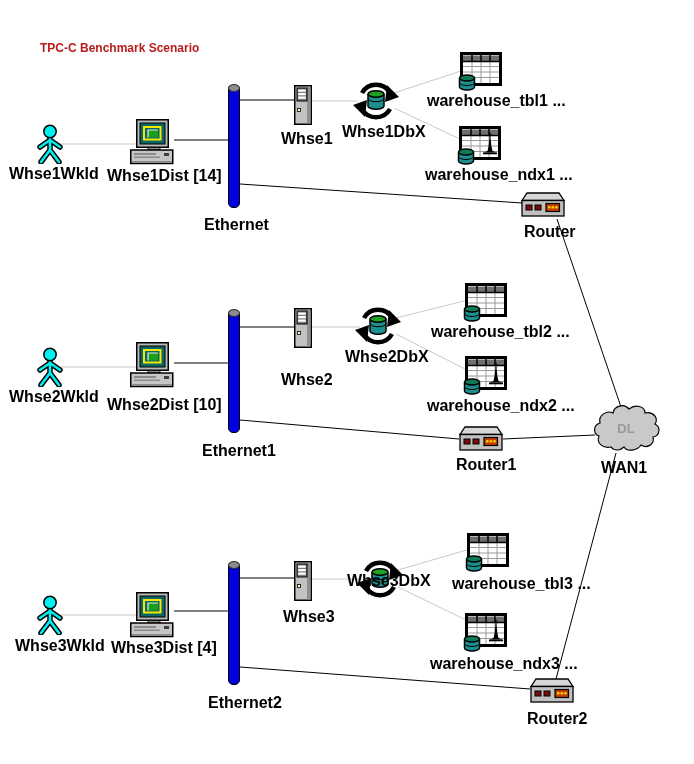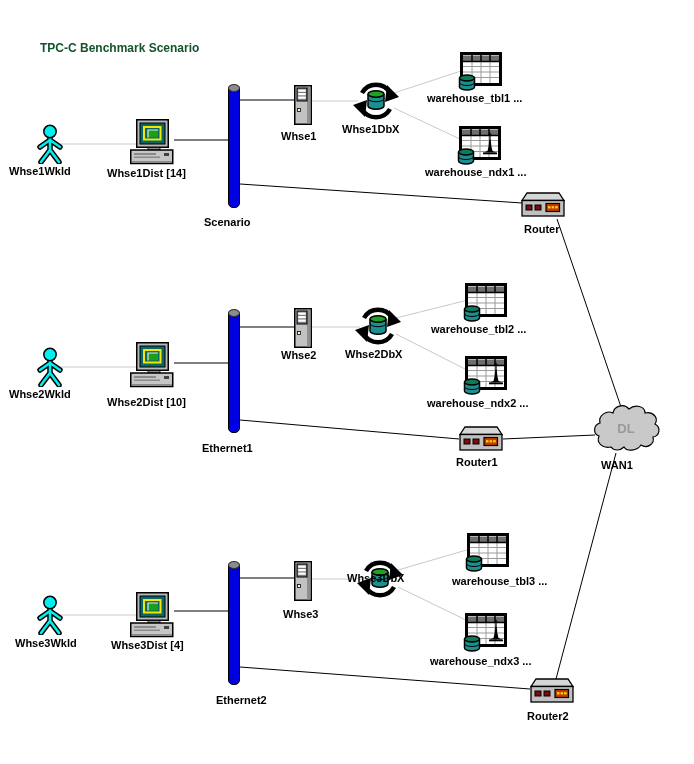--- a/index.html
+++ b/index.html
@@ -4,26 +4,26 @@
 <style>
   html,body{margin:0;padding:0;}
   body{
     width:694px;height:764px;position:relative;background:#ffffff;
     font-family:"Liberation Sans", sans-serif;overflow:hidden;
   }
   .links{position:absolute;left:0;top:0;z-index:0;}
   .node{position:absolute;z-index:1;}
   .node svg{display:block;width:100%;height:100%;}
   .lbl{
-    position:absolute;z-index:2;font-size:11px;font-weight:bold;color:#000;
+    position:absolute;z-index:2;font-size:16px;font-weight:bold;color:#000;
     white-space:nowrap;letter-spacing:0px;
   }
   .title{
     position:absolute;left:40px;top:41px;z-index:2;
-    font-size:12px;font-weight:bold;color:#14532d;white-space:nowrap;
+    font-size:12px;font-weight:bold;color:#b91c1c;white-space:nowrap;
   }
   .ethbar{
     position:absolute;z-index:1;width:12px;height:122px;
     background:var(--ethernet-blue,#0000E0);
     border:1px solid #000;border-radius:3px 3px 5px 5px;box-sizing:border-box;
   }
   .ethbar::before{
     content:"";position:absolute;left:-1px;top:-3px;width:10px;height:6px;
     background:#8C8C8C;border:1px solid #333;border-radius:50%;
   }
@@ -164,21 +164,21 @@
 <div class="lbl" style="left:9px;top:165px">Whse1Wkld</div>
 
 <div class="node" style="left:124px;top:119px;width:52px;height:46px">
   <svg viewBox="0 0 52 46">
       <use href="#sym-computer"></use>
     </svg>
 </div>
 <div class="lbl" style="left:107px;top:167px">Whse1Dist [14]</div>
 
 <div class="ethbar" style="left:228px;top:86px"></div>
-<div class="lbl" style="left:204px;top:216px">Scenario</div>
+<div class="lbl" style="left:204px;top:216px">Ethernet</div>
 
 <div class="node" style="left:294px;top:85px;width:18px;height:40px">
   <svg viewBox="0 0 18 40">
       <use href="#sym-server"></use>
     </svg>
 </div>
 <div class="lbl" style="left:281px;top:130px">Whse1</div>
 
 <div class="node" style="left:352px;top:78px;width:48px;height:46px">
   <svg viewBox="0 0 48 46">
@@ -225,21 +225,21 @@
 <div class="lbl" style="left:107px;top:396px">Whse2Dist [10]</div>
 
 <div class="ethbar" style="left:228px;top:311px"></div>
 <div class="lbl" style="left:202px;top:442px">Ethernet1</div>
 
 <div class="node" style="left:294px;top:308px;width:18px;height:40px">
   <svg viewBox="0 0 18 40">
       <use href="#sym-server"></use>
     </svg>
 </div>
-<div class="lbl" style="left:281px;top:349px">Whse2</div>
+<div class="lbl" style="left:281px;top:371px">Whse2</div>
 
 <div class="node" style="left:354px;top:303px;width:48px;height:46px">
   <svg viewBox="0 0 48 46">
       <use href="#sym-dbx"></use>
     </svg>
 </div>
 <div class="lbl" style="left:345px;top:348px">Whse2DbX</div>
 
 <div class="node" style="left:461px;top:283px;width:46px;height:42px">
   <svg viewBox="0 0 46 42">
@@ -272,21 +272,21 @@
 <div class="lbl" style="left:15px;top:637px">Whse3Wkld</div>
 
 <div class="node" style="left:124px;top:592px;width:52px;height:46px">
   <svg viewBox="0 0 52 46">
       <use href="#sym-computer"></use>
     </svg>
 </div>
 <div class="lbl" style="left:111px;top:639px">Whse3Dist [4]</div>
 
 <div class="ethbar" style="left:228px;top:563px"></div>
-<div class="lbl" style="left:216px;top:694px">Ethernet2</div>
+<div class="lbl" style="left:208px;top:694px">Ethernet2</div>
 
 <div class="node" style="left:294px;top:561px;width:18px;height:40px">
   <svg viewBox="0 0 18 40">
       <use href="#sym-server"></use>
     </svg>
 </div>
 <div class="lbl" style="left:283px;top:608px">Whse3</div>
 
 <div class="node" style="left:356px;top:556px;width:48px;height:46px">
   <svg viewBox="0 0 48 46">

